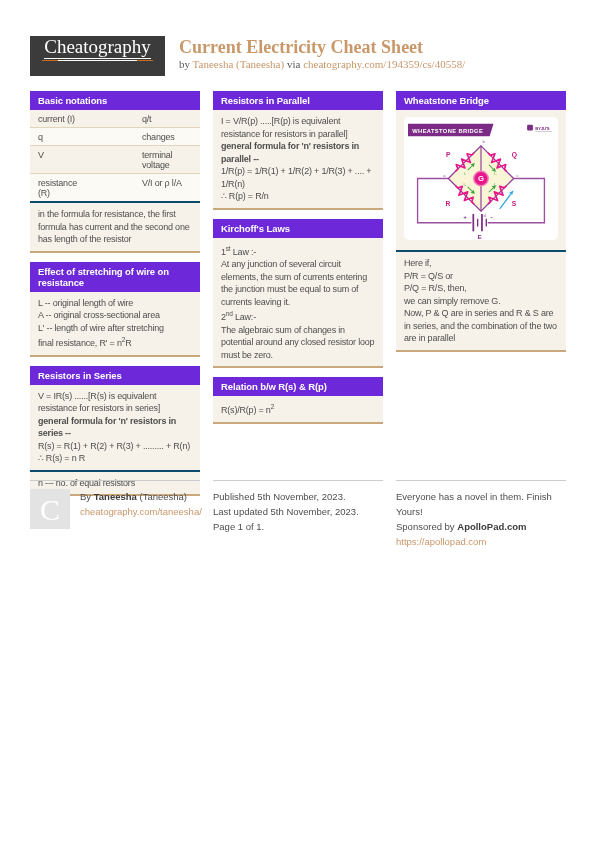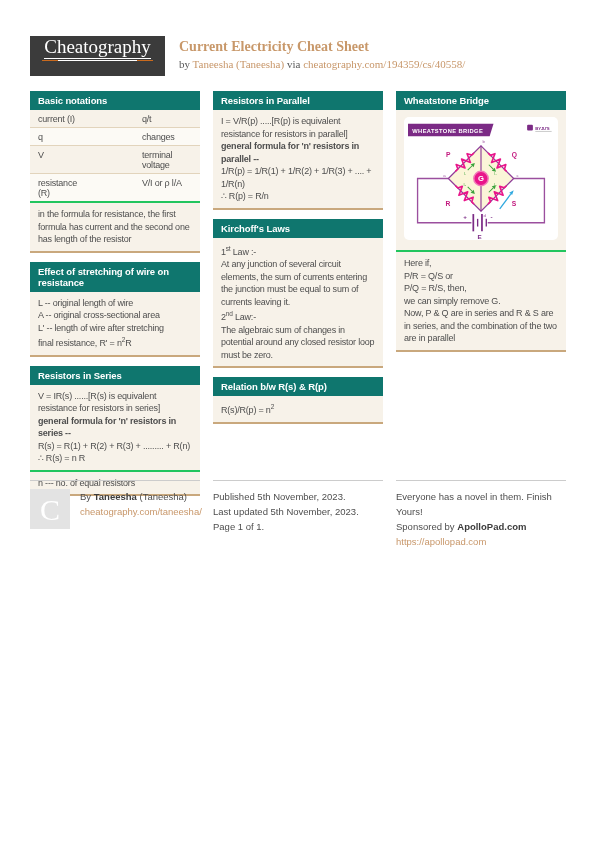--- a/index.html
+++ b/index.html
@@ -18,41 +18,41 @@
   .logo-text {
     font-family:"Liberation Serif", serif; color:#ffffff; font-size:19px;
     position:relative; padding:0 2px 3px 2px;
   }
   .logo-text::before { content:""; position:absolute; left:2px; right:2px; bottom:2px; height:1px; background:#ffffff; }
   .logo-text::after  { content:""; position:absolute; left:0; right:0; bottom:0; height:1px;
     background:linear-gradient(90deg,#c96a1e 0 14%,#ffffff 14% 86%,#c96a1e 86%); }
   .header-text { margin-left:14px; padding-top:2px; }
   .title {
     margin:0; font-family:"Liberation Serif", serif; font-weight:bold;
-    font-size:14px; color:#c8986a; line-height:18px;
+    font-size:18px; color:#c8986a; line-height:18px;
   }
   .byline { margin:2px 0 0 0; font-family:"Liberation Serif", serif; font-size:11px; color:#5a5a5a; }
   a.tan { color:#c8976a; text-decoration:none; }
 
   
   .columns { display:flex; gap:13px; }
   .col { width:170px; flex:0 0 auto; }
 
   .box { margin-bottom:9px; border-bottom:2px solid #c9a87d; }
   .box-header {
-    background:#0f766e; color:#ffffff; font-weight:bold;
+    background:#6d28d9; color:#ffffff; font-weight:bold;
     font-size:9.5px; padding:4px 8px; letter-spacing:-0.1px;
   }
   .box-body {
     background:#f7f2e9; color:#4e4e4e; font-size:9px; line-height:12.5px;
     padding:5px 8px; letter-spacing:-0.2px;
   }
   .box-note {
     background:#f7f2e9; color:#4e4e4e; font-size:9px; line-height:12.5px;
-    padding:5px 8px; letter-spacing:-0.2px; border-top:2px solid #22c55e;
+    padding:5px 8px; letter-spacing:-0.2px; border-top:2px solid #0c4a6e;
   }
   .tbl .tr { display:flex; background:#f7f2e9; border-bottom:1px solid #e2d4bc;gap:38px; }
   .tbl .tr:nth-child(even) { background:#fcfaf5; }
   .tbl .tr:last-child { border-bottom:none; }
   .td { width:50%; box-sizing:border-box; padding:3.5px 8px; font-size:9px; color:#4e4e4e; letter-spacing:-0.2px; }
   .bold-line { font-weight:bold; }
   sup { font-size:6.5px; }
 
   .diagram-card { background:#ffffff; border-radius:5px; margin:2px 0 5px 0; }
   .diagram-card svg { display:block; }

